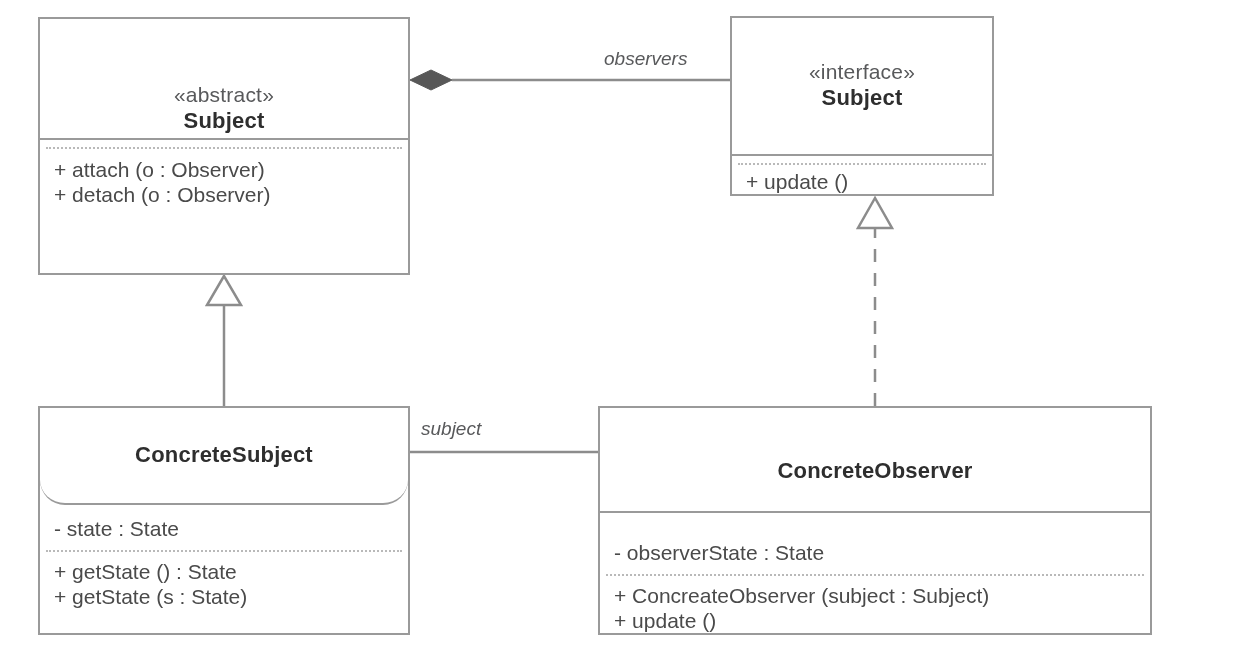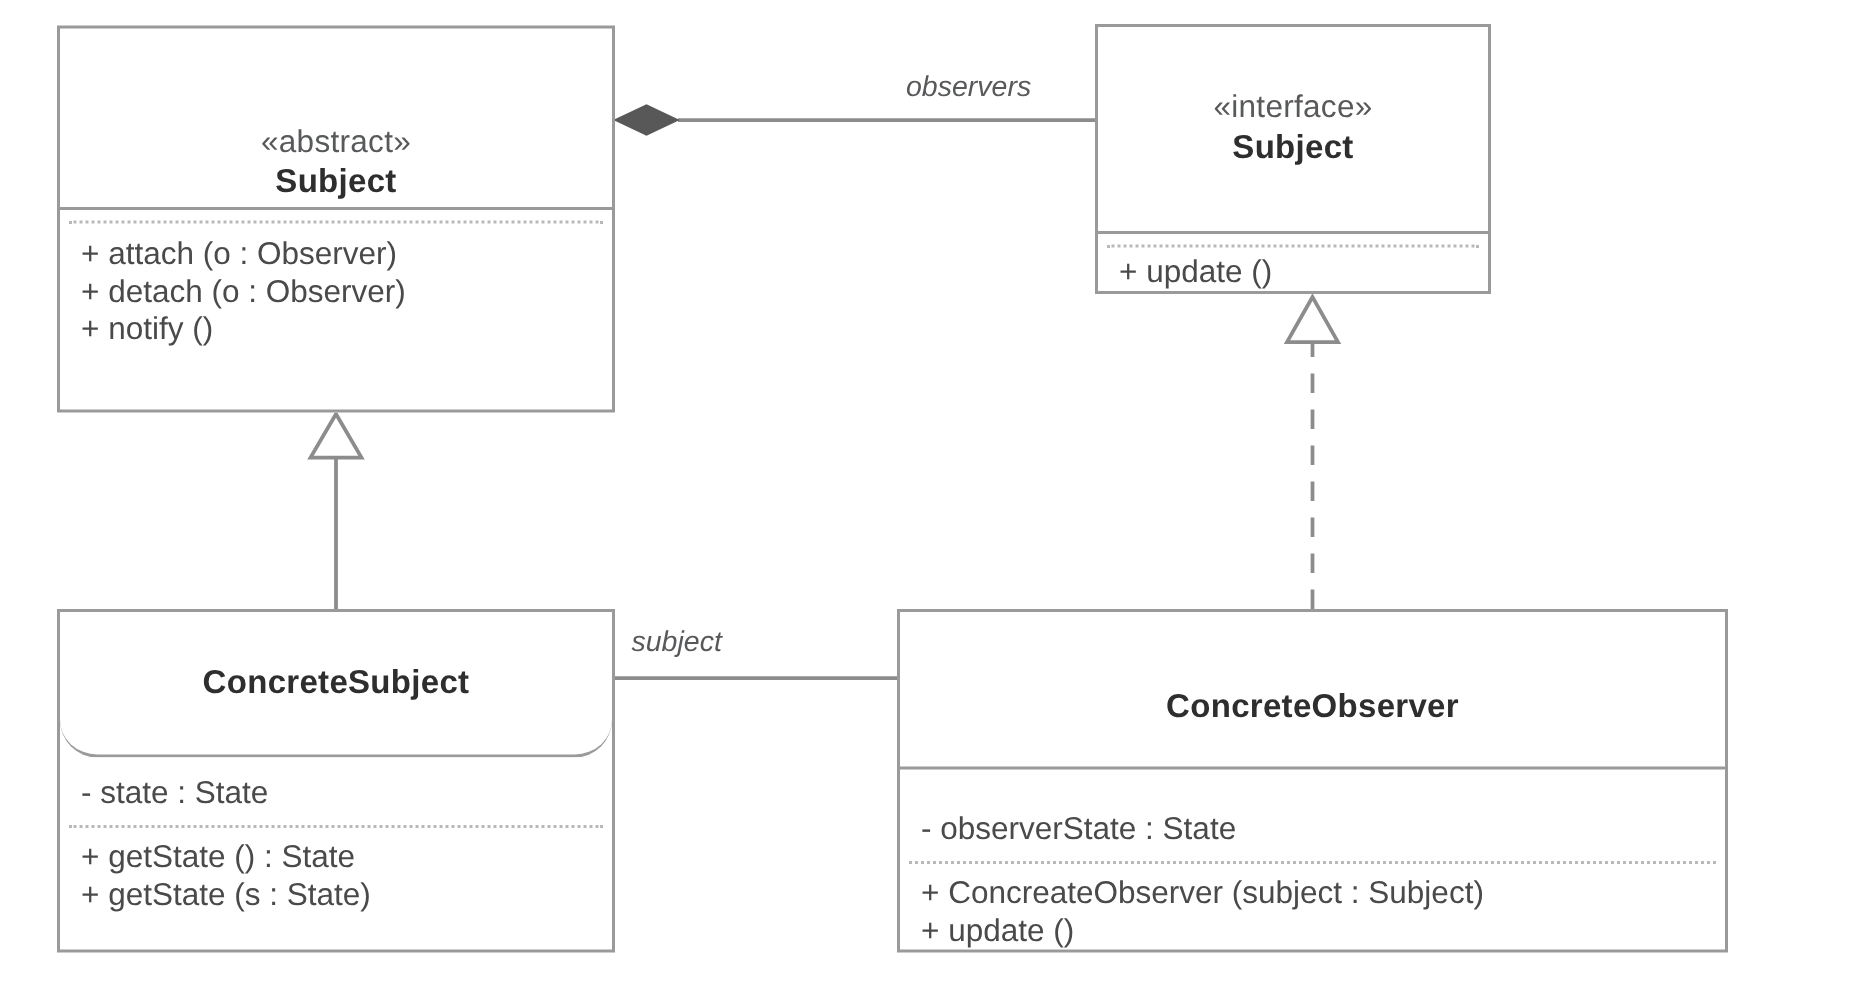--- a/index.html
+++ b/index.html
@@ -131,21 +131,20 @@
   </svg>
 
   <div class="uml-class" id="box-subject" style="left:38px; top:17px; width:372px; height:258px;">
     <div class="uml-header" style="height:121px;justify-content:flex-end;">
       <div class="stereotype">«abstract»</div>
       <div class="class-name">Subject</div>
     </div>
     <div class="uml-compartment dotted-top" style="padding-top:17px;">
       <div class="member">+ attach (o : Observer)</div>
       <div class="member">+ detach (o : Observer)</div>
-      <div class="member">+ notify ()</div>
     </div>
   </div>
 
   <div class="uml-class" id="box-observer" style="left:730px; top:16px; width:264px; height:180px;">
     <div class="uml-header" style="height:140px;">
       <div class="stereotype">«interface»</div>
       <div class="class-name">Subject</div>
     </div>
     <div class="uml-compartment dotted-top" style="padding-top:13px;">
       <div class="member">+ update ()</div>

